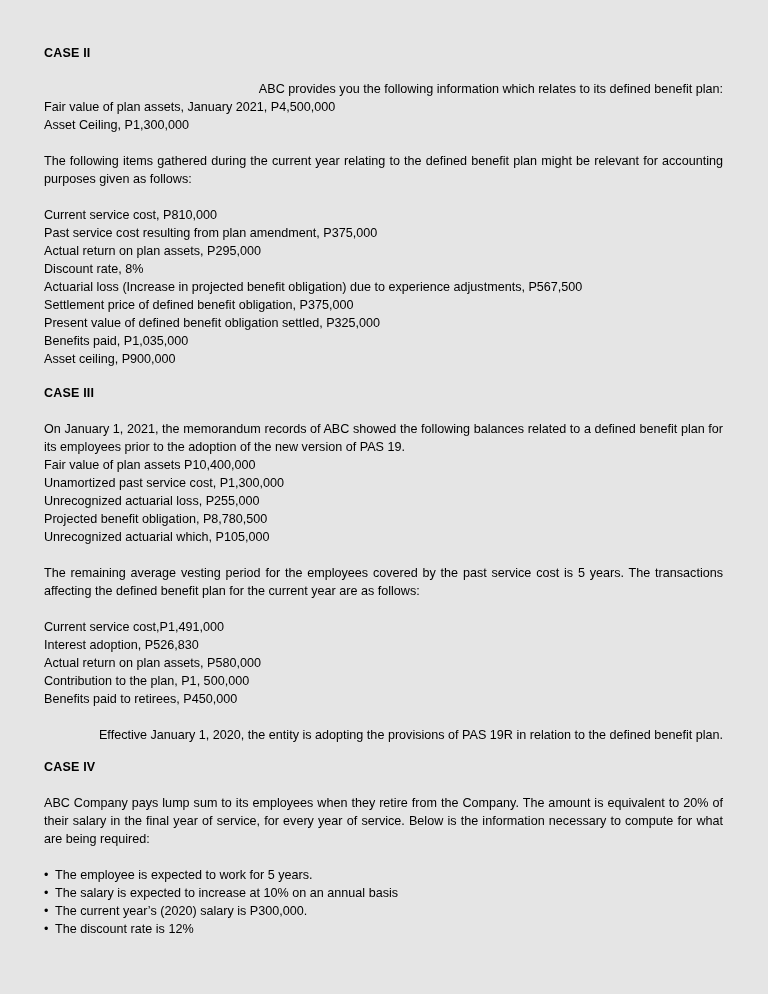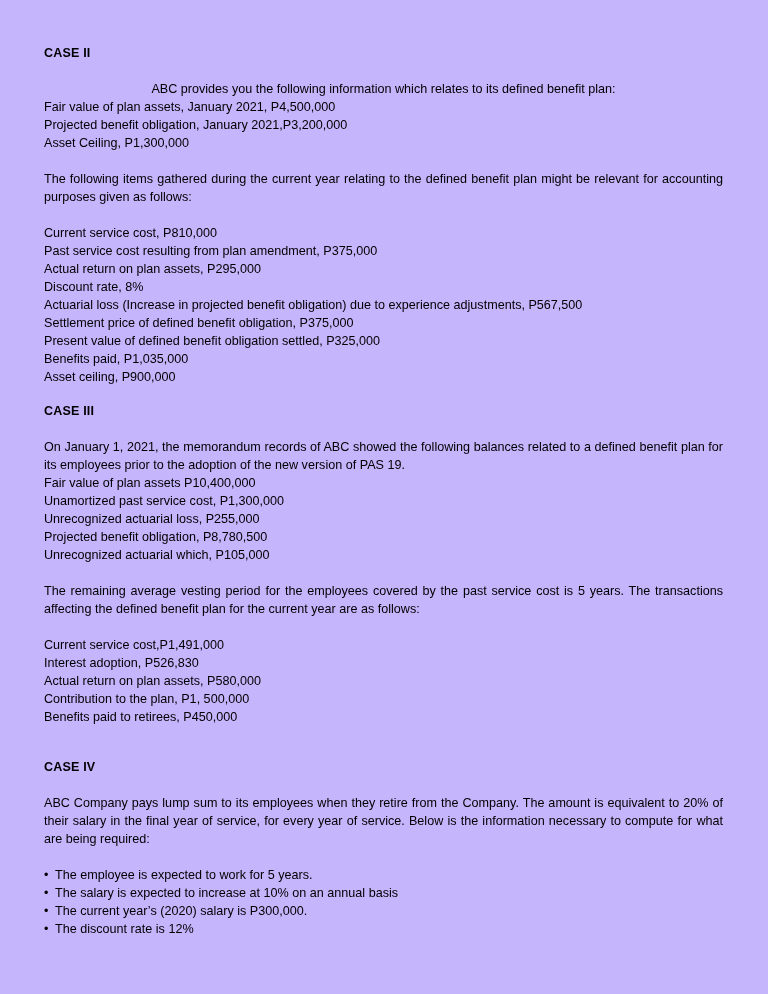--- a/index.html
+++ b/index.html
@@ -11,21 +11,21 @@
     width: 768px;
     height: 994px;
     font-family: "Liberation Sans", sans-serif;
     color: #000000;
     -webkit-font-smoothing: antialiased;
   }
   .page {
     position: relative;
     width: 768px;
     height: 994px;
-    background: #c4b5fd;
+    background: #e5e5e5;
     box-sizing: border-box;
     padding: 44px 45px 3px 44px;
   }
   .doc-body {
     width: 679px;
   }
   .case-heading {
     font-size: 12.5px;
     font-weight: bold;
     line-height: 18px;
@@ -33,21 +33,21 @@
     margin: 0;
   }
   .para {
     font-size: 12.6px;
     line-height: 18px;
     margin: 0;
     text-align: justify;
     text-justify: inter-word;
   }
   .para.nojust {
-    text-align: center;
+    text-align: right;
   }
   .lines {
     font-size: 12.6px;
     line-height: 18px;
     margin: 0;
   }
   .lines .ln {
     display: block;
     white-space: pre-wrap;
   }
@@ -81,21 +81,20 @@
 <div class="page">
   <div class="doc-body">
 
     <h2 class="case-heading">CASE II</h2>
     <div class="gap-18"></div>
 
     <p class="para nojust">ABC provides you the following information which relates to its defined benefit plan:</p>
 
     <div class="lines">
       <span class="ln">Fair value of plan assets, January 2021, P4,500,000</span>
-      <span class="ln">Projected benefit obligation, January 2021,P3,200,000</span>
       <span class="ln">Asset Ceiling, P1,300,000</span>
     </div>
 
     <div class="gap-18"></div>
 
     <p class="para">The following items gathered during the current year relating to the defined benefit plan might be relevant for accounting purposes given as follows:</p>
 
     <div class="gap-18"></div>
 
     <div class="lines">
@@ -134,20 +133,21 @@
     <div class="lines">
       <span class="ln">Current service cost,P1,491,000</span>
       <span class="ln">Interest adoption, P526,830</span>
       <span class="ln">Actual return on plan assets, P580,000</span>
       <span class="ln">Contribution to the plan, P1, 500,000</span>
       <span class="ln">Benefits paid to retirees, P450,000</span>
     </div>
 
     <div class="gap-18"></div>
 
+    <p class="para nojust">Effective January 1, 2020, the entity is adopting the provisions of PAS 19R in relation to the defined benefit plan.</p>
 
     <div class="gap-14"></div>
 
     <h2 class="case-heading">CASE IV</h2>
     <div class="gap-18"></div>
 
     <p class="para">ABC Company pays lump sum to its employees when they retire from the Company. The amount is equivalent to 20% of their salary in the final year of service, for every year of service. Below is the information necessary to compute for what are being required:</p>
 
     <div class="gap-18"></div>
 

